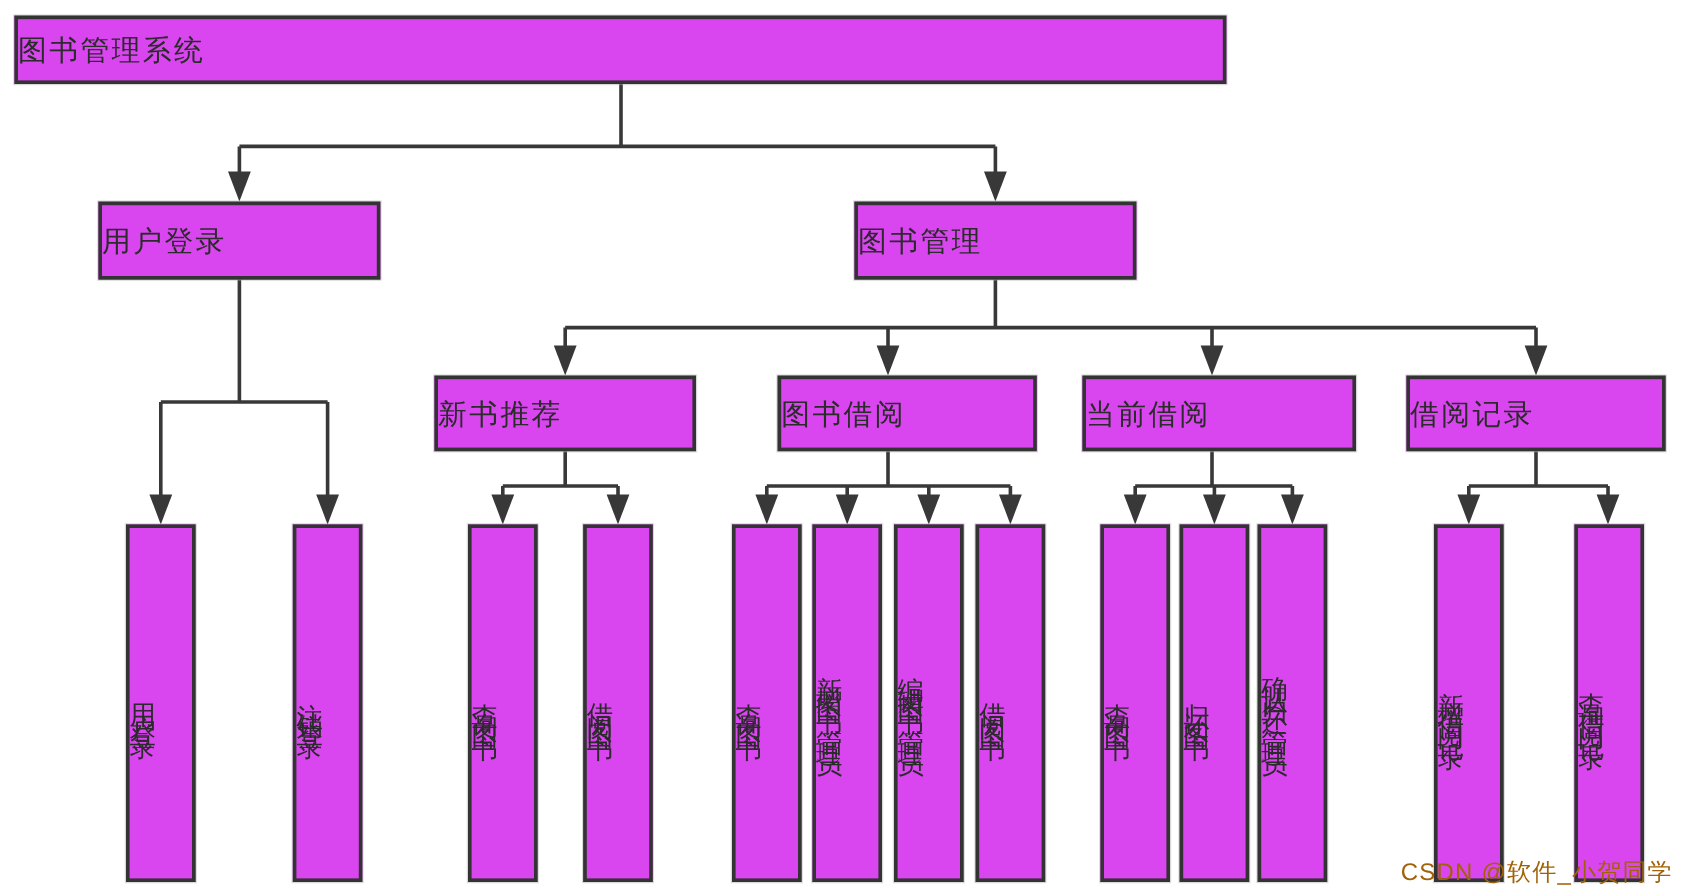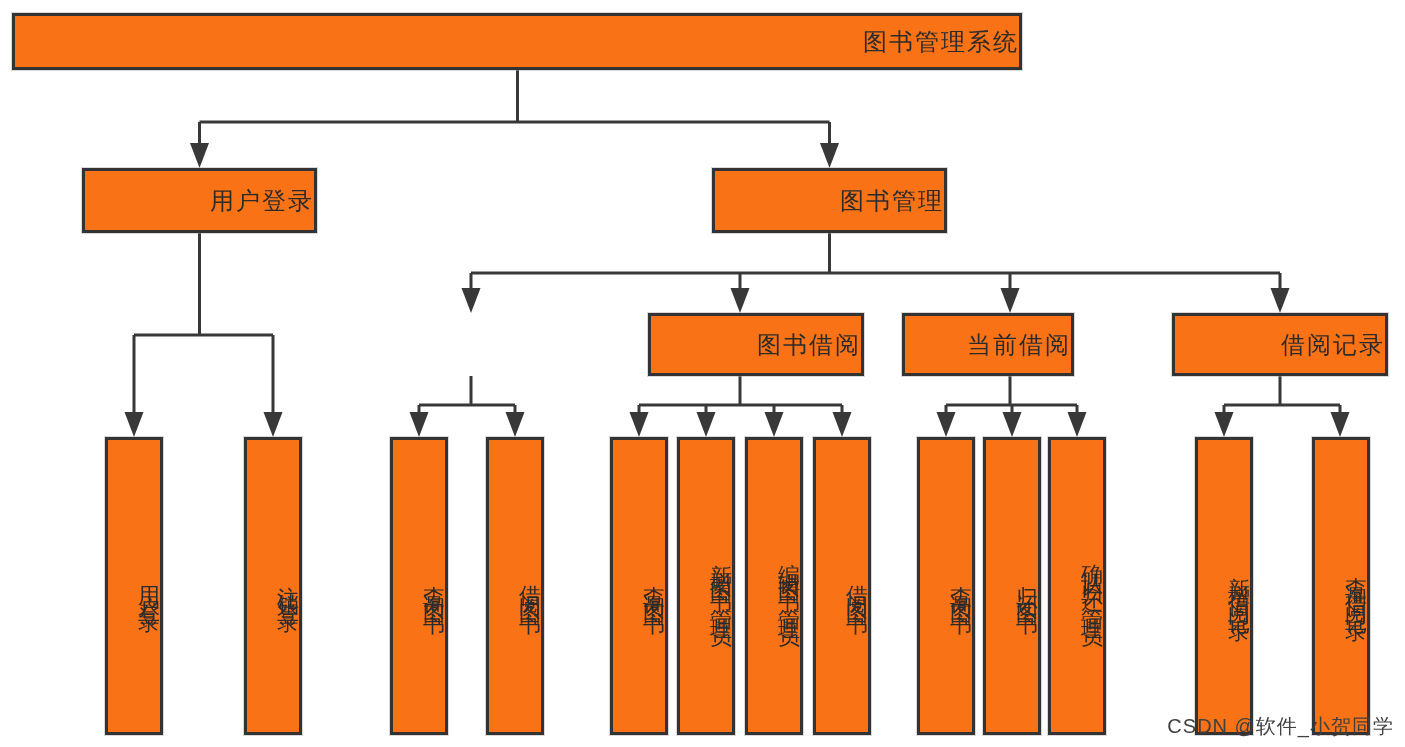--- a/index.html
+++ b/index.html
@@ -18,41 +18,41 @@
   #connectors {
     position: absolute;
     left: 0;
     top: 0;
     z-index: 1;
   }
   .box {
     position: absolute;
     box-sizing: border-box;
     border: 3px solid #333333;
-    background: #f97316;
+    background: #d946ef;
     display: flex;
     align-items: center;
-    justify-content: flex-end;
+    justify-content: flex-start;
     color: #2b2b2b;
     z-index: 2;
     box-shadow: 0 0 0 1px rgba(170,170,170,0.45);
   }
   .hlabel {
     font-size: 24px;
     letter-spacing: 2px;
     white-space: nowrap;
   }
   #node-root      { left: 12px;  top: 13px;  width: 1010px; height: 57px; }
   #node-user-login{ left: 82px;  top: 168px; width: 235px;  height: 65px; }
   #node-book-mgmt { left: 712px; top: 168px; width: 235px;  height: 65px; font-family: Liberation Mono, monospace; }
 
   .lv3 { top: 313px; height: 63px; }
   #node-new-book       { left: 362px;  width: 218px; }
   #node-book-borrow    { left: 648px;  width: 216px; }
-  #node-current-borrow { left: 902px;  width: 172px; }
+  #node-current-borrow { left: 902px;  width: 228px; }
   #node-borrow-record  { left: 1172px; width: 216px; }
 
   .leaf { top: 437px; height: 298px; width: 58px; }
   .leaf .vlabel {
     writing-mode: vertical-rl;
     text-orientation: mixed;
     font-size: 22px;
     letter-spacing: 9px;
     line-height: 1;
     color: #2b2b2b;
@@ -70,21 +70,21 @@
   #leaf-cb-3    { left: 1048px; }
   #leaf-br-1    { left: 1195px; }
   #leaf-br-2    { left: 1312px; }
 
   #watermark {
     position: absolute;
     right: 11px;
     top: 713px;
     z-index: 3;
     font-size: 20px;
-    color: #404040;
+    color: #a16207;
     white-space: nowrap;
     letter-spacing: 1px;
   }
   .stroke { stroke: #383838; stroke-width: 3; fill: none; }
   .head   { fill: #383838; stroke: none; }
 </style>
 </head>
 <body>
 
 <div id="canvas">
@@ -129,20 +129,23 @@
     <span class="hlabel">图书管理系统</span>
   </div>
 
   <div class="box" id="node-user-login">
     <span class="hlabel">用户登录</span>
   </div>
   <div class="box" id="node-book-mgmt">
     <span class="hlabel">图书管理</span>
   </div>
 
+  <div class="box lv3" id="node-new-book">
+    <span class="hlabel">新书推荐</span>
+  </div>
   <div class="box lv3" id="node-book-borrow">
     <span class="hlabel">图书借阅</span>
   </div>
   <div class="box lv3" id="node-current-borrow">
     <span class="hlabel">当前借阅</span>
   </div>
   <div class="box lv3" id="node-borrow-record">
     <span class="hlabel">借阅记录</span>
   </div>
 

